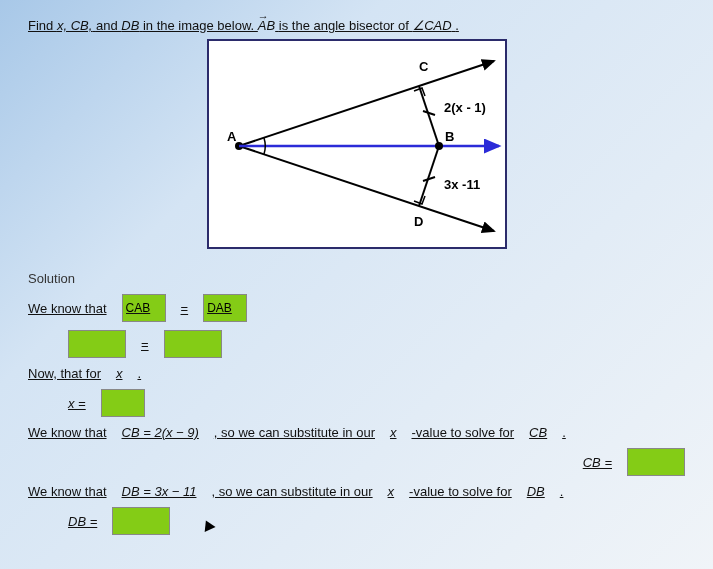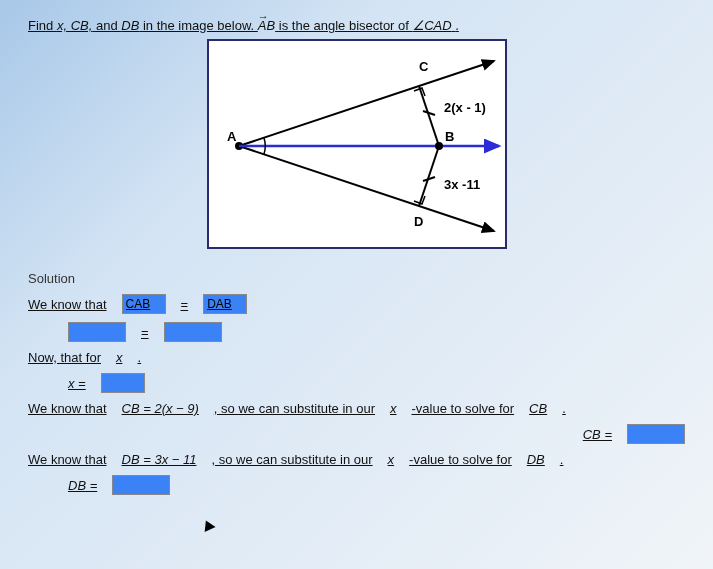--- a/index.html
+++ b/index.html
@@ -18,22 +18,22 @@
   .figbox {
     border: 2px solid #2b2b6b;
     background: #fff;
     width: 300px; height: 210px;
     position: relative;
   }
   .figcaption { text-align:center; font-size:11px; margin-top:18px; }
   .solution-h { font-size:13px; margin-top:22px; color:#333; }
   .line { margin-top:8px; display:flex; align-items:center; flex-wrap:wrap; gap:15px;text-decoration:underline; }
   .inp {
-    border:1px solid #888; background:#3b82f6;
-    height:20px; font-size:12px; padding:1px 3px;
+    border:1px solid #888; background:#84cc16;
+    height:28px; font-size:12px; padding:1px 3px;
     font-family:Arial,sans-serif;
   }
   .w40{width:44px;} .w60{width:58px;}
   .ital { font-style: italic; }
   svg text { font-family: Arial, sans-serif; }
   .cursor-arrow {
     position:absolute; left:202px; top:520px;
     width:0;height:0;
     border-left:6px solid transparent;
     border-right:6px solid transparent;

